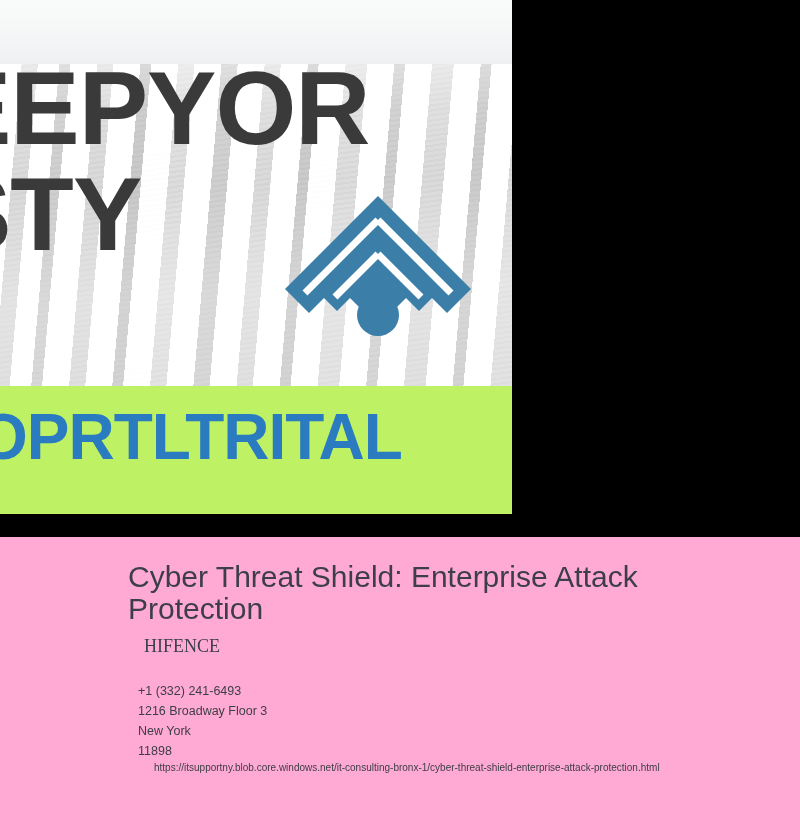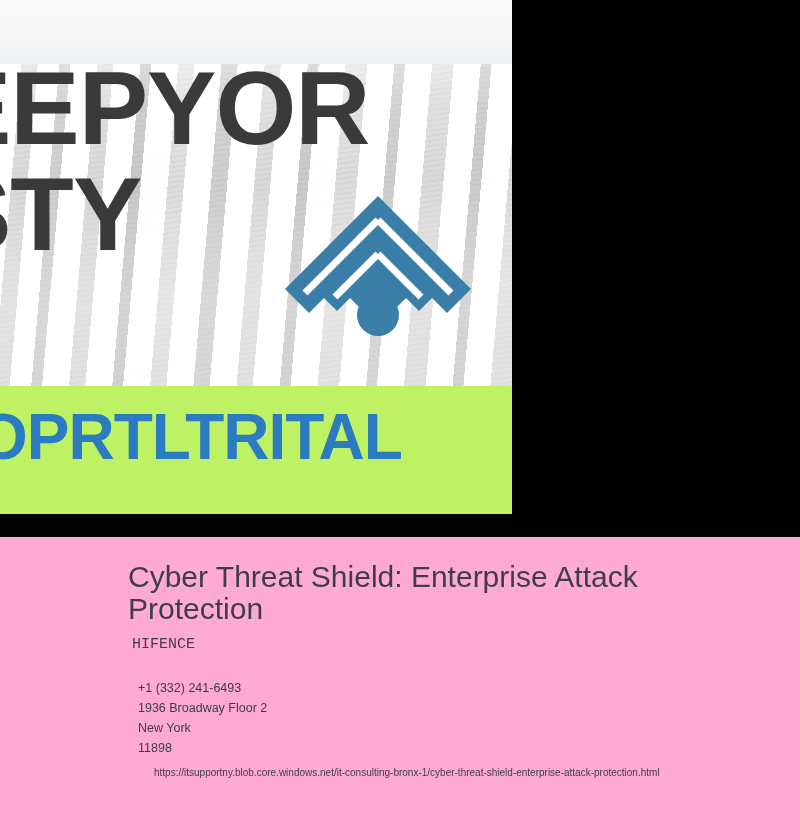--- a/index.html
+++ b/index.html
@@ -149,41 +149,41 @@
     margin: 0;
     color: #3e3e4b;
     font-family: "Liberation Sans", sans-serif;
     font-weight: normal;
     font-size: 30px;
     line-height: 1.08;
     max-width: 580px;
   }
 
   .company-name {
-    margin: 10px 0 0 4px;
+    margin: 10px 0 0 16px;
     color: #3e3e4b;
-    font-family: Liberation Mono, monospace;
+    font-family: Liberation Serif, serif;
     font-weight: normal;
-    font-size: 15px;
+    font-size: 18px;
     line-height: 1.2;
   }
 
   .contact-block {
     margin-top: 24px;
   }
   .contact-line {
     color: #3d3d46;
     font-family: "Liberation Sans", sans-serif;
     font-size: 12.5px;
     line-height: 20px;
     margin-left: 10px;
   }
 
   .source-url {
-    margin-top: 8px;
+    margin-top: 0;
     color: #3d3d46;
     font-family: "Liberation Sans", sans-serif;
     font-size: 10px;
     line-height: 14px;
     word-break: break-all;
     padding-left: 26px;
   }
 </style>
 </head>
 <body>
@@ -228,21 +228,21 @@
 
   <div class="content-panel">
     <div class="content-inner">
 
       <h1 class="page-title">Cyber Threat Shield: Enterprise Attack Protection</h1>
 
       <div class="company-name">HIFENCE</div>
 
       <div class="contact-block">
         <div class="contact-line">+1 (332) 241-6493</div>
-        <div class="contact-line">1936 Broadway Floor 2</div>
+        <div class="contact-line">1216 Broadway Floor 3</div>
         <div class="contact-line">New York</div>
         <div class="contact-line">11898</div>
       </div>
 
       <div class="source-url">https://itsupportny.blob.core.windows.net/it-consulting-bronx-1/cyber-threat-shield-enterprise-attack-protection.html</div>
 
     </div>
   </div>
 
 </div>

